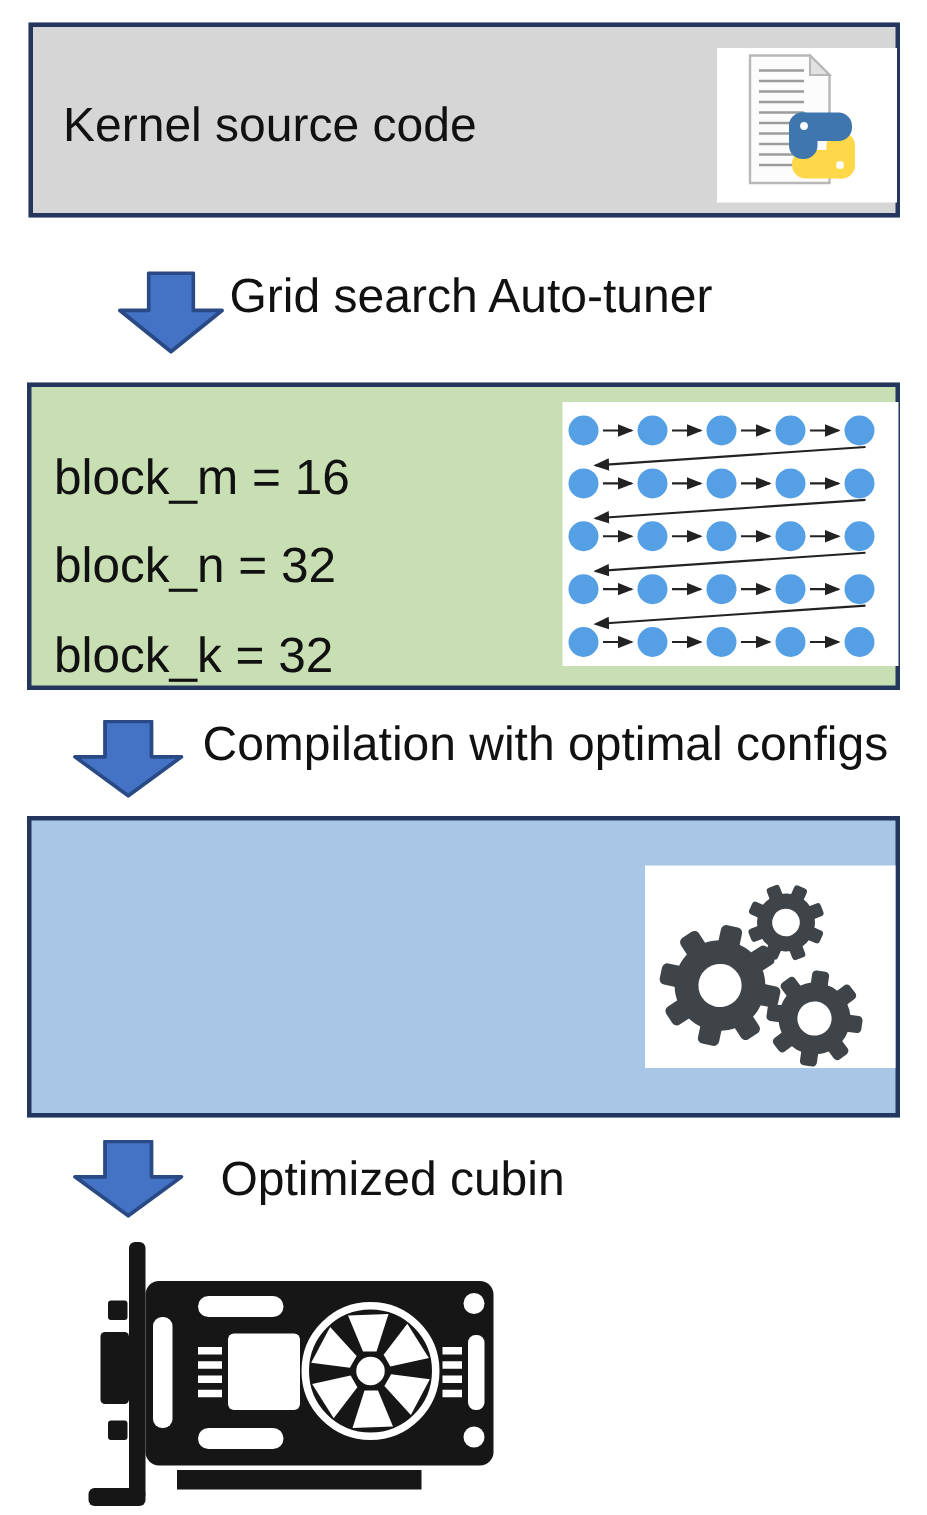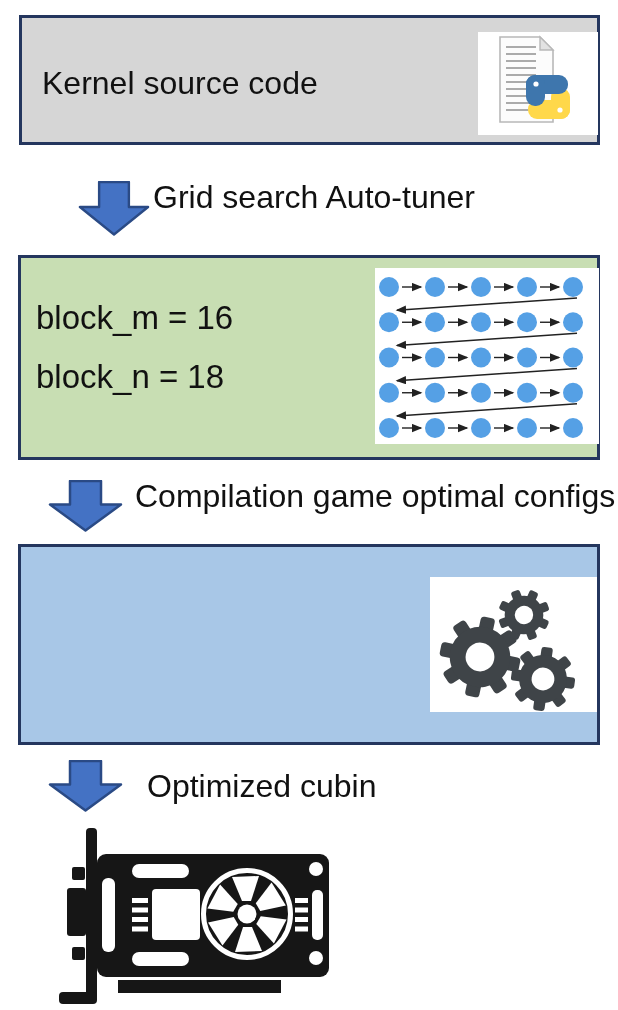--- a/index.html
+++ b/index.html
@@ -71,21 +71,22 @@
     </div>
   </div>
 
   <svg class="arrow arrow1" width="72" height="55" viewBox="0 0 75 53" preserveAspectRatio="none">
     <polygon points="22,1 53,1 53,25 73,25 37.5,51.5 2,25 22,25" fill="var(--arrow-fill,#4472c4)" stroke="var(--arrow-stroke,#2a4a85)" stroke-width="2.5" stroke-linejoin="round"></polygon>
   </svg>
   <div class="flow-label label1">Grid search Auto-tuner</div>
 
   <div class="box box-configs">
     <div class="param p1">block_m = 16</div>
-    <div class="param p2">block_n = 18</div>
+    <div class="param p2">block_n = 32</div>
+    <div class="param p3">block_k = 32</div>
     <div class="icon-panel grid-panel">
       <svg id="grid-svg" viewBox="0 0 224 176">
         <defs>
           <marker id="ah" markerWidth="9" markerHeight="8" refX="6.5" refY="3" orient="auto">
             <path d="M0,0 L7.5,3 L0,6 Z" fill="#222"></path>
           </marker>
         </defs>
       <line x1="27" y1="19" x2="46" y2="19" stroke="#222222" stroke-width="1.4" marker-end="url(#ah)"></line>
           <line x1="73" y1="19" x2="92" y2="19" stroke="#222222" stroke-width="1.4" marker-end="url(#ah)"></line>
           <line x1="119" y1="19" x2="138" y2="19" stroke="#222222" stroke-width="1.4" marker-end="url(#ah)"></line>
@@ -135,21 +136,21 @@
           <circle cx="106" cy="160" r="10" fill="#55a0e5"></circle>
           <circle cx="152" cy="160" r="10" fill="#55a0e5"></circle>
           <circle cx="198" cy="160" r="10" fill="#55a0e5"></circle>
         </svg>
     </div>
   </div>
 
   <svg class="arrow arrow2" width="75" height="52" viewBox="0 0 75 53" preserveAspectRatio="none">
     <polygon points="22,1 53,1 53,25 73,25 37.5,51.5 2,25 22,25" fill="var(--arrow-fill,#4472c4)" stroke="var(--arrow-stroke,#2a4a85)" stroke-width="2.5" stroke-linejoin="round"></polygon>
   </svg>
-  <div class="flow-label label2">Compilation game optimal configs</div>
+  <div class="flow-label label2">Compilation with optimal configs</div>
 
   <div class="box box-assembly">
     <div class="icon-panel gears-panel">
       <svg viewBox="0 0 167 135">
         <defs>
           <g id="gear" fill="var(--gear-gray,#3f4448)">
             <g>
               <rect x="-10" y="-56" width="20" height="26" rx="5"></rect>
               <rect x="-10" y="-56" width="20" height="26" rx="5" transform="rotate(45)"></rect>
               <rect x="-10" y="-56" width="20" height="26" rx="5" transform="rotate(90)"></rect>

